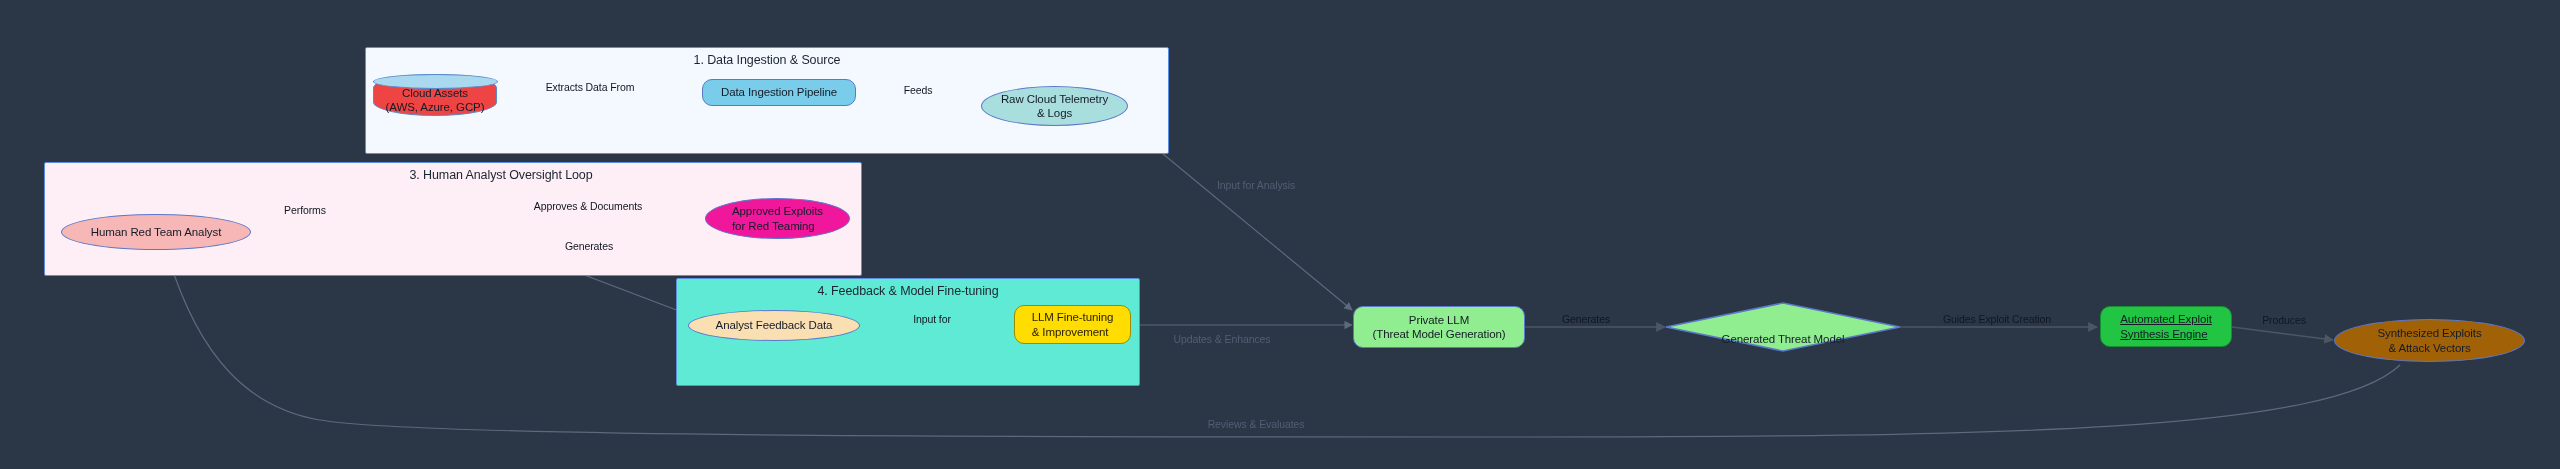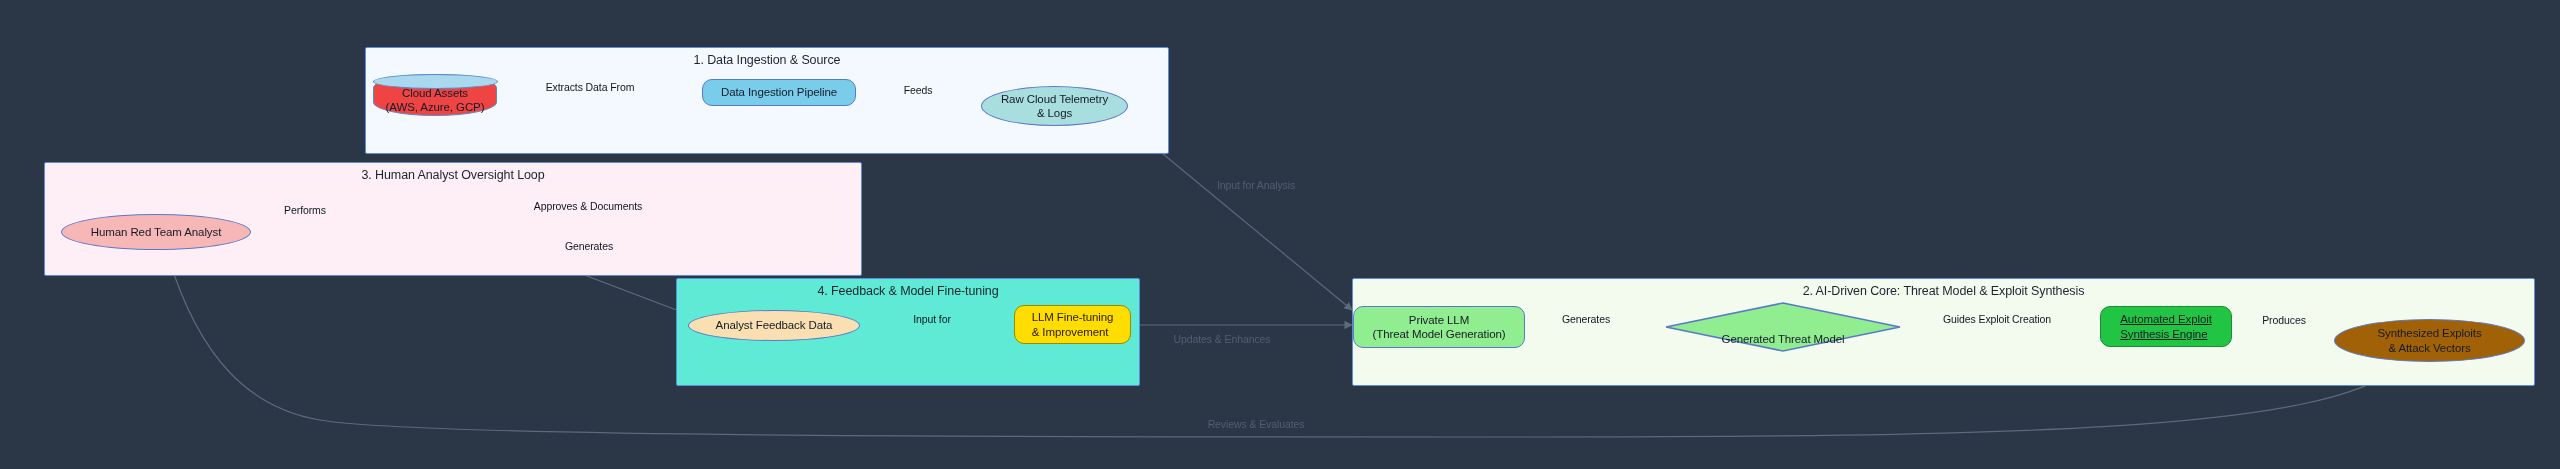--- a/index.html
+++ b/index.html
@@ -33,21 +33,21 @@
     position: absolute;
     top: 5px;
     width: 100%;
     text-align: center;
     font-size: 12.5px;
     color: #1b2430;
     letter-spacing: -0.1px;
     white-space: nowrap;
   }
   #cluster1 { left: 365px; top: 47px; width: 804px; height: 107px; background: #f4f9ff; }
-  #cluster3 { left: 44px; top: 162px; width: 818px; height: 114px; background: #fdeff5; }
+  #cluster3 { left: 44px; top: 162px; width: 818px; height: 114px; background: #fdeff5; padding-left: 48px; }
   #cluster4 { left: 676px; top: 278px; width: 464px; height: 108px; background: #5eead4; }
   #cluster2 { left: 1352px; top: 278px; width: 1183px; height: 108px; background: #f3fbef; }
 
   
   .node {
     position: absolute;
     z-index: 4;
     display: flex;
     align-items: center;
     justify-content: center;
@@ -167,23 +167,20 @@
   </div>
 
   <div class="cluster" id="cluster3">
     <div class="cluster-title">3. Human Analyst Oversight Loop</div>
   </div>
 
   <div class="cluster" id="cluster4">
     <div class="cluster-title">4. Feedback &amp; Model Fine-tuning</div>
   </div>
 
-  <div class="cluster" id="cluster2">
-    <div class="cluster-title">2. AI-Driven Core: Threat Model &amp; Exploit Synthesis</div>
-  </div>
 
   <div class="node cyl" style="left:373px; top:74px; width:124px; height:42px; background:#ef4444;">
     <div class="lbl" style="padding-top:10px;">
       <div>Cloud Assets</div>
       <div>(AWS, Azure, GCP)</div>
     </div>
   </div>
 
   <div class="node rect" style="left:702px; top:79px; width:154px; height:27px; background:#79cdea;">
     <div class="lbl">Data Ingestion Pipeline</div>
@@ -194,20 +191,26 @@
       <div>Raw Cloud Telemetry</div>
       <div>&amp; Logs</div>
     </div>
   </div>
 
   <div class="node ellipse" style="left:61px; top:214px; width:190px; height:36px; background:#f7b7b7;">
     <div class="lbl">Human Red Team Analyst</div>
   </div>
 
 
+  <div class="node ellipse" style="left:705px; top:198px; width:145px; height:41px; background:#f0179c;">
+    <div class="lbl" style="text-align:left;">
+      <div>Approved Exploits</div>
+      <div>for Red Teaming</div>
+    </div>
+  </div>
 
   <div class="node ellipse" style="left:688px; top:310px; width:172px; height:31px; background:#fadfb2;">
     <div class="lbl">Analyst Feedback Data</div>
   </div>
 
   <div class="node rect" style="left:1014px; top:305px; width:117px; height:39px; background:#ffdd00; border-color:#9a8b00;">
     <div class="lbl" style="text-align:left; color:#2c2200;">
       <div>LLM Fine-tuning</div>
       <div>&amp; Improvement</div>
     </div>

